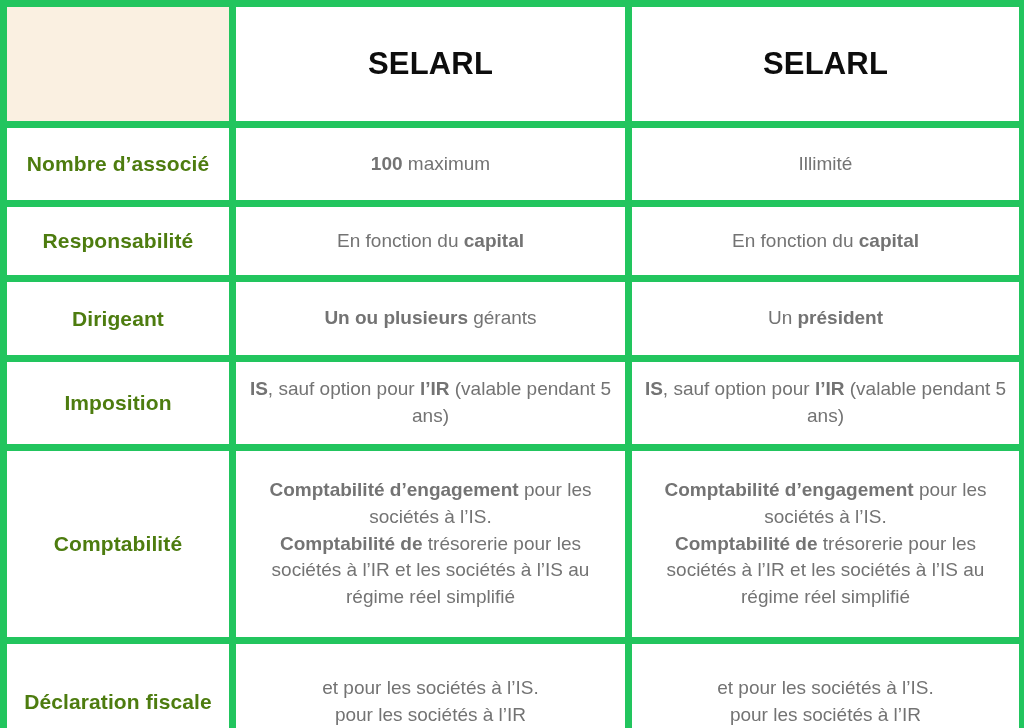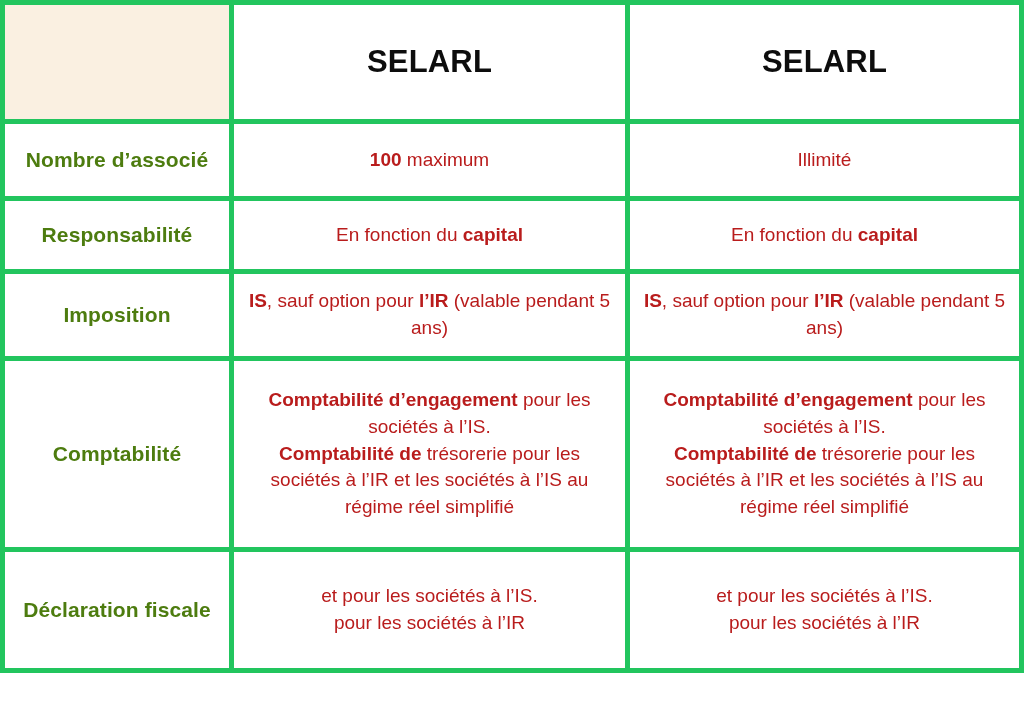--- a/index.html
+++ b/index.html
@@ -28,21 +28,21 @@
     width: 1019px;
     margin: 0;
   }
 
   table.compare col.c-label { width: 229px; }
   table.compare col.c-a     { width: 396px; }
   table.compare col.c-b     { width: 394px; }
 
   table.compare th,
   table.compare td {
-    border: 5px solid #22c55e;
+    border: 7px solid #22c55e;
     padding: 8px 12px;
     vertical-align: middle;
     text-align: center;
     background: #ffffff;
   }
 
   
   thead th {
     background: #faf0e1;
     height: 98px;
@@ -62,21 +62,21 @@
     font-weight: bold;
     color: #4d7c0f;
     letter-spacing: 0.1px;
   }
 
   
   td.value {
     font-size: 19px;
     font-weight: 400;
     line-height: 1.42;
-    color: #b91c1c;
+    color: #737373;
   }
   td.value b,
   td.value strong {
     font-weight: bold;
   }
 
   
   tr.r-associe  td { height: 56px; }
   tr.r-respons  td { height: 52px; margin-top: 11px; }
   tr.r-profess  td { height: 52px; }
@@ -107,20 +107,25 @@
       <tr class="r-associe">
         <td class="label">Nombre d’associé</td>
         <td class="value"><b>100</b> maximum</td>
         <td class="value">Illimité</td>
       </tr>
       <tr class="r-respons">
         <td class="label">Responsabilité</td>
         <td class="value">En fonction du <b>capital</b></td>
         <td class="value">En fonction du <b>capital</b></td>
       </tr>
+      <tr class="r-dirigeant">
+        <td class="label">Dirigeant</td>
+        <td class="value"><b>Un ou plusieurs</b> gérants</td>
+        <td class="value">Un <b>président</b></td>
+      </tr>
       <tr class="r-imposition">
         <td class="label">Imposition</td>
         <td class="value"><b>IS</b>, sauf option pour <b>l’IR</b> (valable pendant 5 ans)</td>
         <td class="value"><b>IS</b>, sauf option pour <b>l’IR</b> (valable pendant 5 ans)</td>
       </tr>
       <tr class="r-compta">
         <td class="label">Comptabilité</td>
         <td class="value"><b>Comptabilité d’engagement</b> pour les sociétés à l’IS.<br><b>Comptabilité de</b> trésorerie pour les sociétés à l’IR et les sociétés à l’IS au régime réel simplifié</td>
         <td class="value"><b>Comptabilité d’engagement</b> pour les sociétés à l’IS.<br><b>Comptabilité de</b> trésorerie pour les sociétés à l’IR et les sociétés à l’IS au régime réel simplifié</td>
       </tr>

